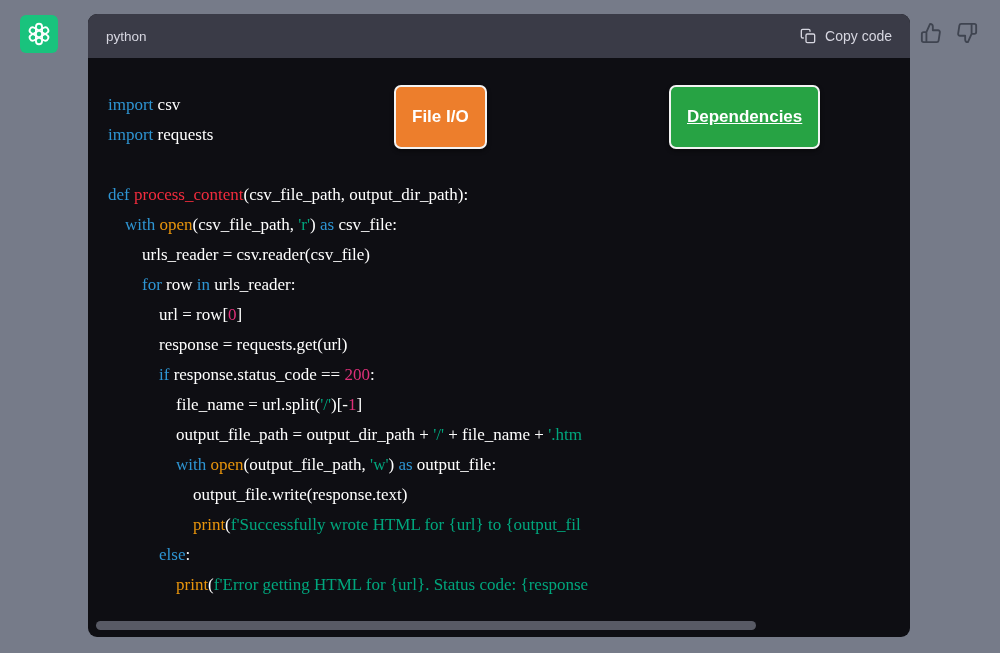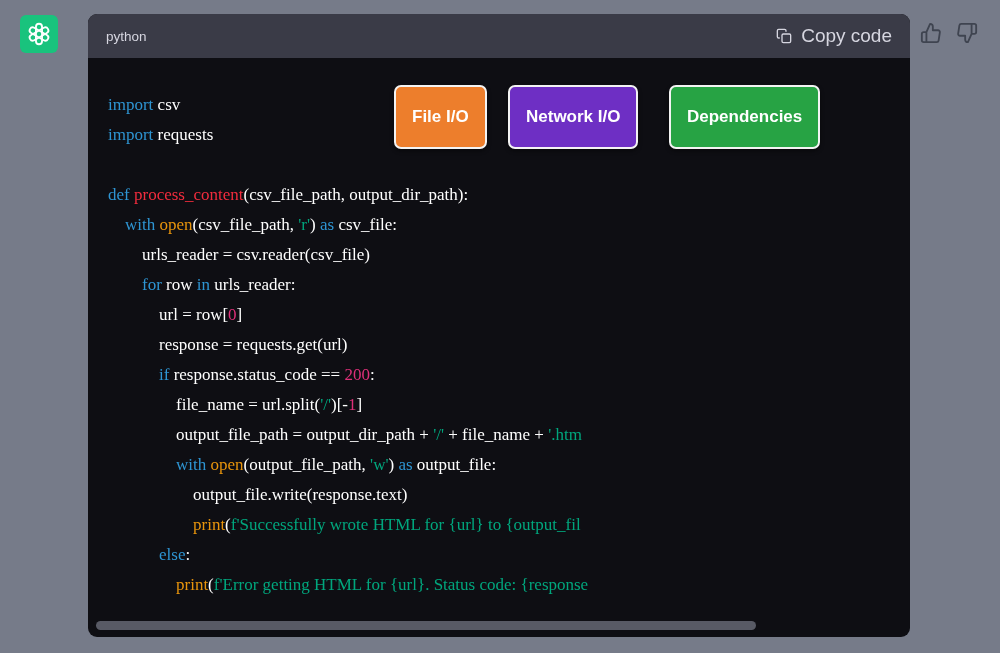--- a/index.html
+++ b/index.html
@@ -44,21 +44,21 @@
   .code-header {
     height:44px; flex:0 0 44px;
     background:#3a3b47;
     display:flex; align-items:center; justify-content:space-between;
     padding:0 18px;
     color:#d6d6e0; font-size:13.5px;
   }
   .copy-btn {
     display:flex; align-items:center; gap:9px;
     background:none; border:none; padding:0;
-    color:#d6d6e0; font-size:19px; font-family:"Liberation Sans",sans-serif;
+    color:#d6d6e0; font-size:14px; font-family:"Liberation Sans",sans-serif;
     cursor:pointer;
   }
   .copy-btn svg { width:16px; height:16px; }
 
   
   .code-area {
     position:relative; flex:1 1 auto;
     overflow:hidden;
   }
   .code-content {
@@ -155,18 +155,17 @@
 <span class="tok-plain">                file_name = url.split(</span><span class="tok-string">'/'</span><span class="tok-plain">)[-</span><span class="tok-number">1</span><span class="tok-plain">]</span>
 <span class="tok-plain">                output_file_path = output_dir_path + </span><span class="tok-string">'/'</span><span class="tok-plain"> + file_name + </span><span class="tok-string">'.htm</span>
 <span class="tok-plain">                </span><span class="tok-keyword">with</span><span class="tok-plain"> </span><span class="tok-builtin">open</span><span class="tok-plain">(output_file_path, </span><span class="tok-string">'w'</span><span class="tok-plain">) </span><span class="tok-keyword">as</span><span class="tok-plain"> output_file:</span>
 <span class="tok-plain">                    output_file.write(response.text)</span>
 <span class="tok-plain">                    </span><span class="tok-builtin">print</span><span class="tok-plain">(</span><span class="tok-string">f'Successfully wrote HTML for {url} to {output_fil</span>
 <span class="tok-plain">            </span><span class="tok-keyword">else</span><span class="tok-plain">:</span>
 <span class="tok-plain">                </span><span class="tok-builtin">print</span><span class="tok-plain">(</span><span class="tok-string">f'Error getting HTML for {url}. Status code: {response</span>
 </pre>
 
     <span class="badge badge-file" style="background: rgb(237, 126, 44);">File I/O</span>
-    <span class="badge badge-net" style="background: rgb(110, 47, 196);">Network I/O</span>
-    <span class="badge badge-dep" style="background: rgb(39, 163, 68);">Dependencies</span>
+    <span class="badge badge-dep" style="background: rgb(39, 163, 68); text-decoration: underline;">Dependencies</span>
 
     <div class="hscrollbar"></div>
   </div>
 </div>
 
 </body></html>

